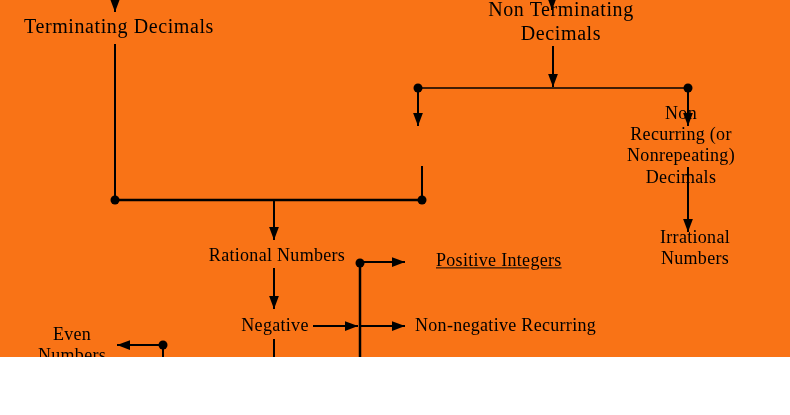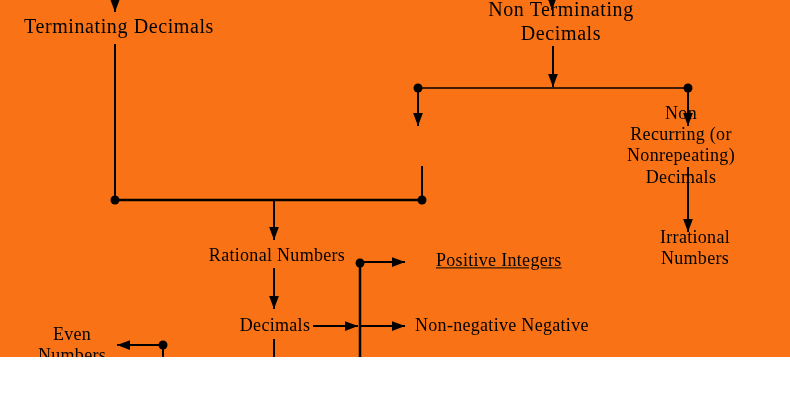--- a/index.html
+++ b/index.html
@@ -92,24 +92,24 @@
   <div class="label big" style="left:561px;top:22px;">Non Terminating Decimals</div>
 
 
   <div class="label" style="left:277px;top:256px;">Rational Numbers</div>
 
   <div class="label" style="left:681px;top:145px;">Non Recurring (or
 Nonrepeating) Decimals</div>
 
   <div class="label" style="left:695px;top:248px;">Irrational Numbers</div>
 
-  <div class="label" style="left:275px;top:326px;">Decimals</div>
+  <div class="label" style="left:275px;top:326px;">Negative</div>
 
 
   <div class="label" style="left:72px;top:345px;">Even
 Numbers</div>
 
   <div class="label left" style="left:436px;top:261px;text-decoration:underline;">Positive Integers</div>
 
-  <div class="label left" style="left:415px;top:326px;">Non-negative Negative</div>
+  <div class="label left" style="left:415px;top:326px;">Non-negative Recurring</div>
 
 
 </div>
 
 </body></html>

